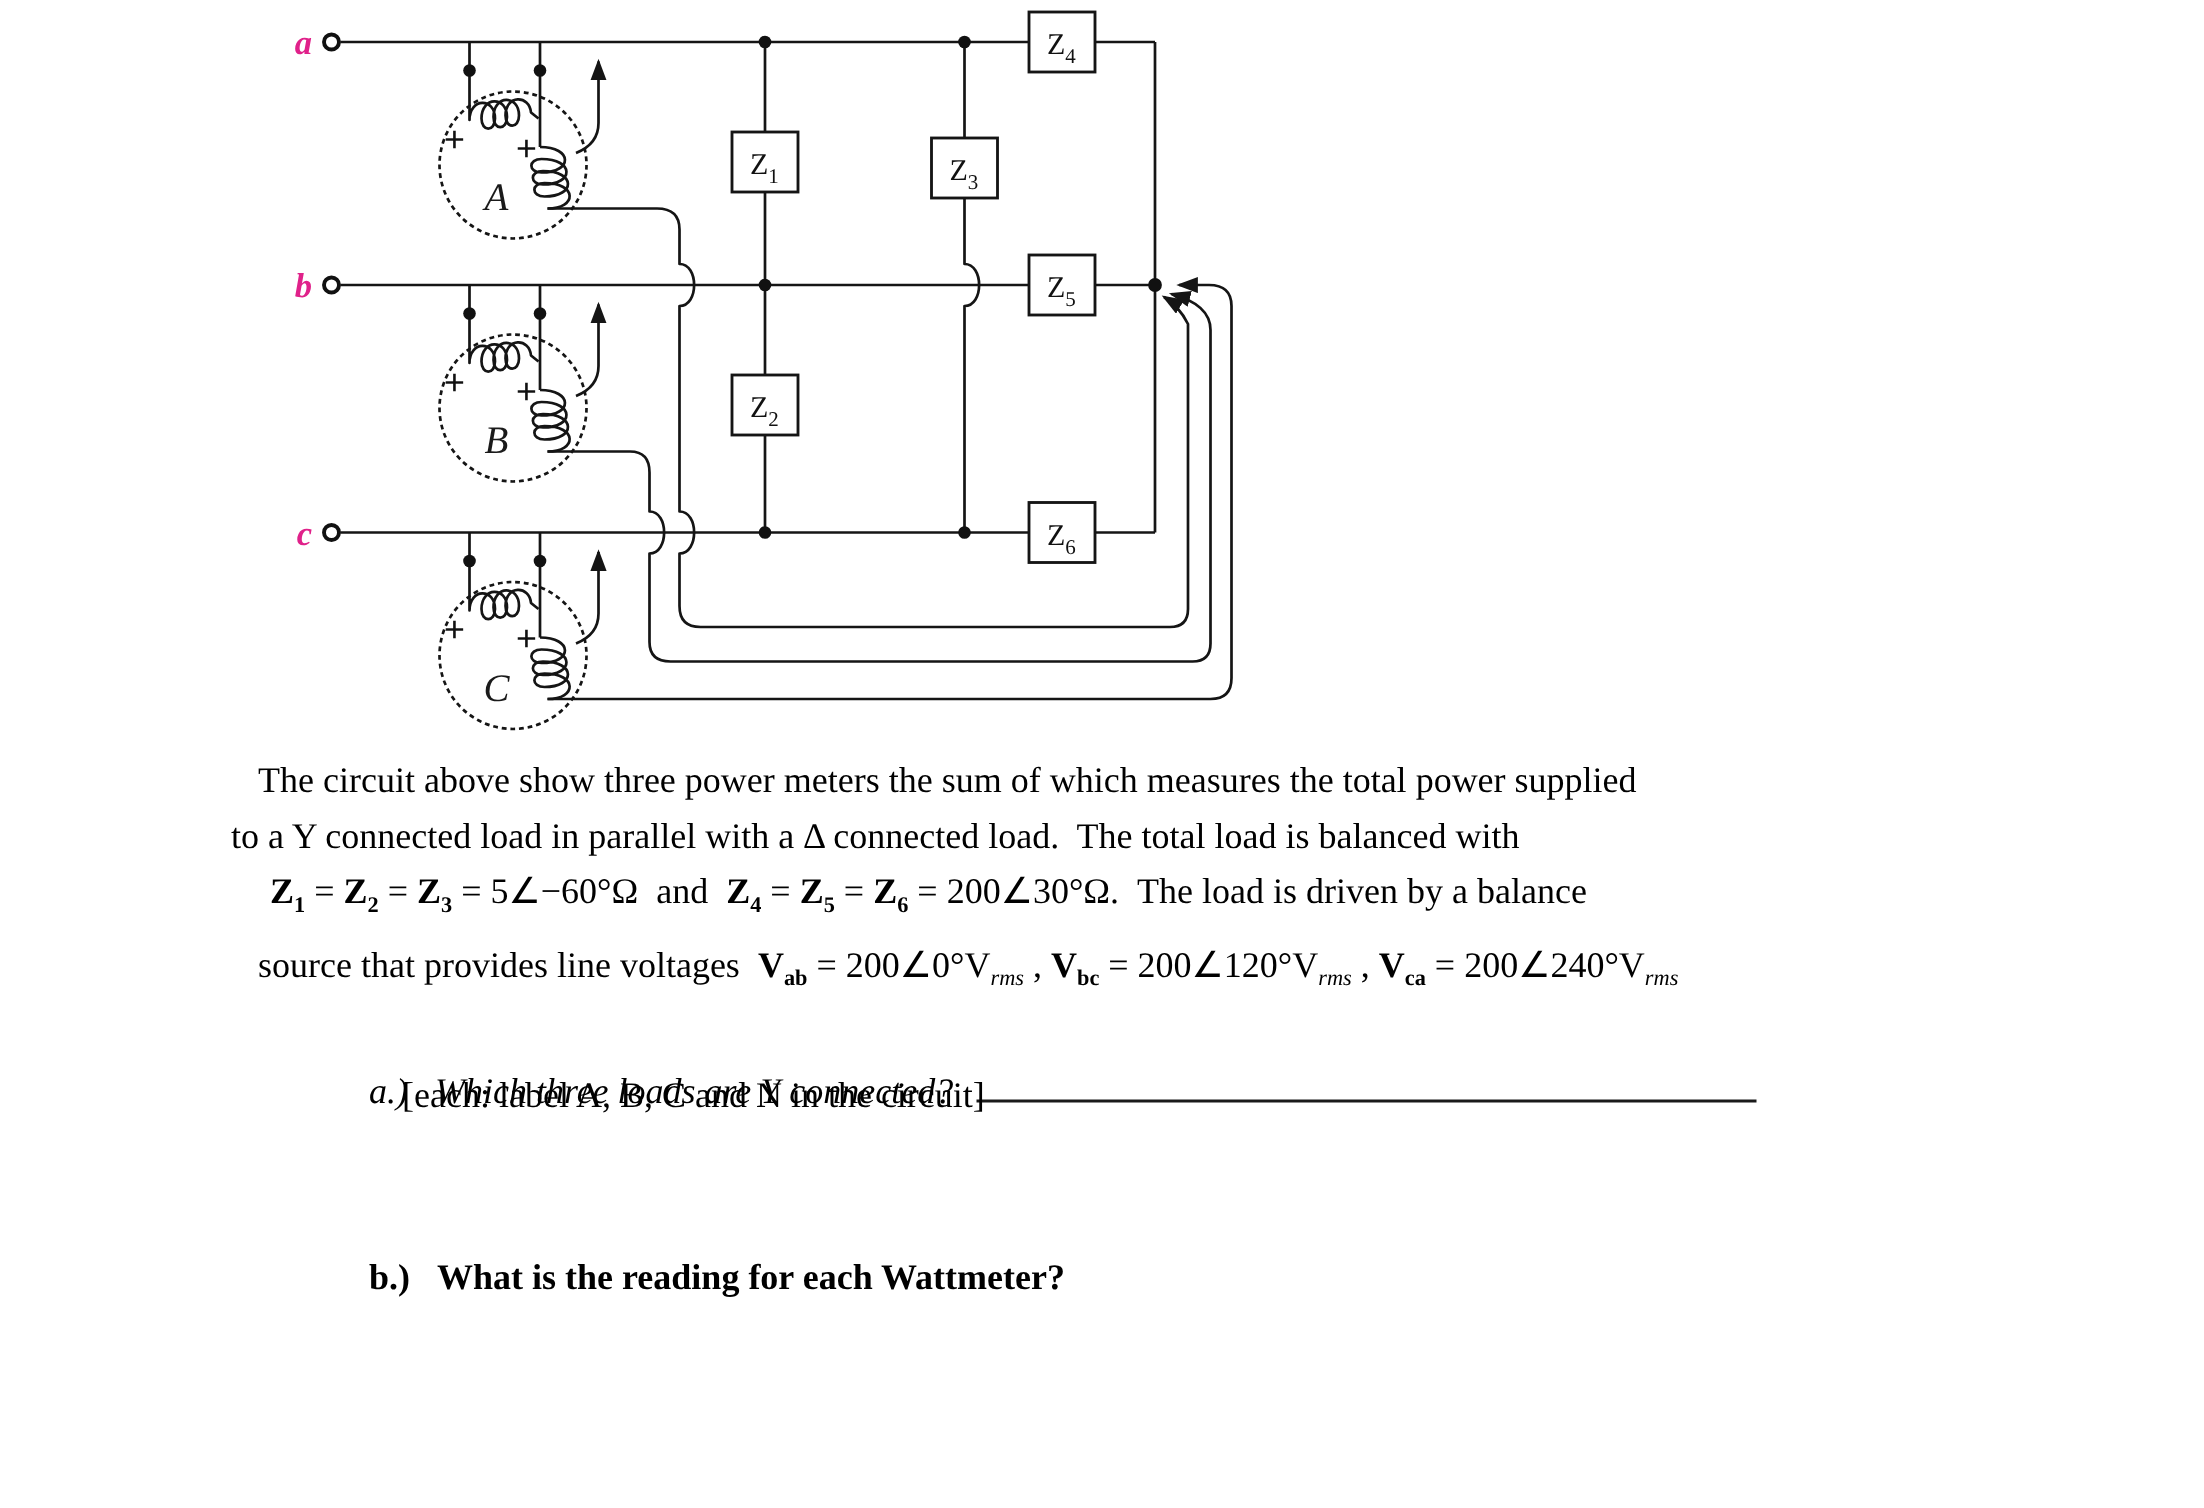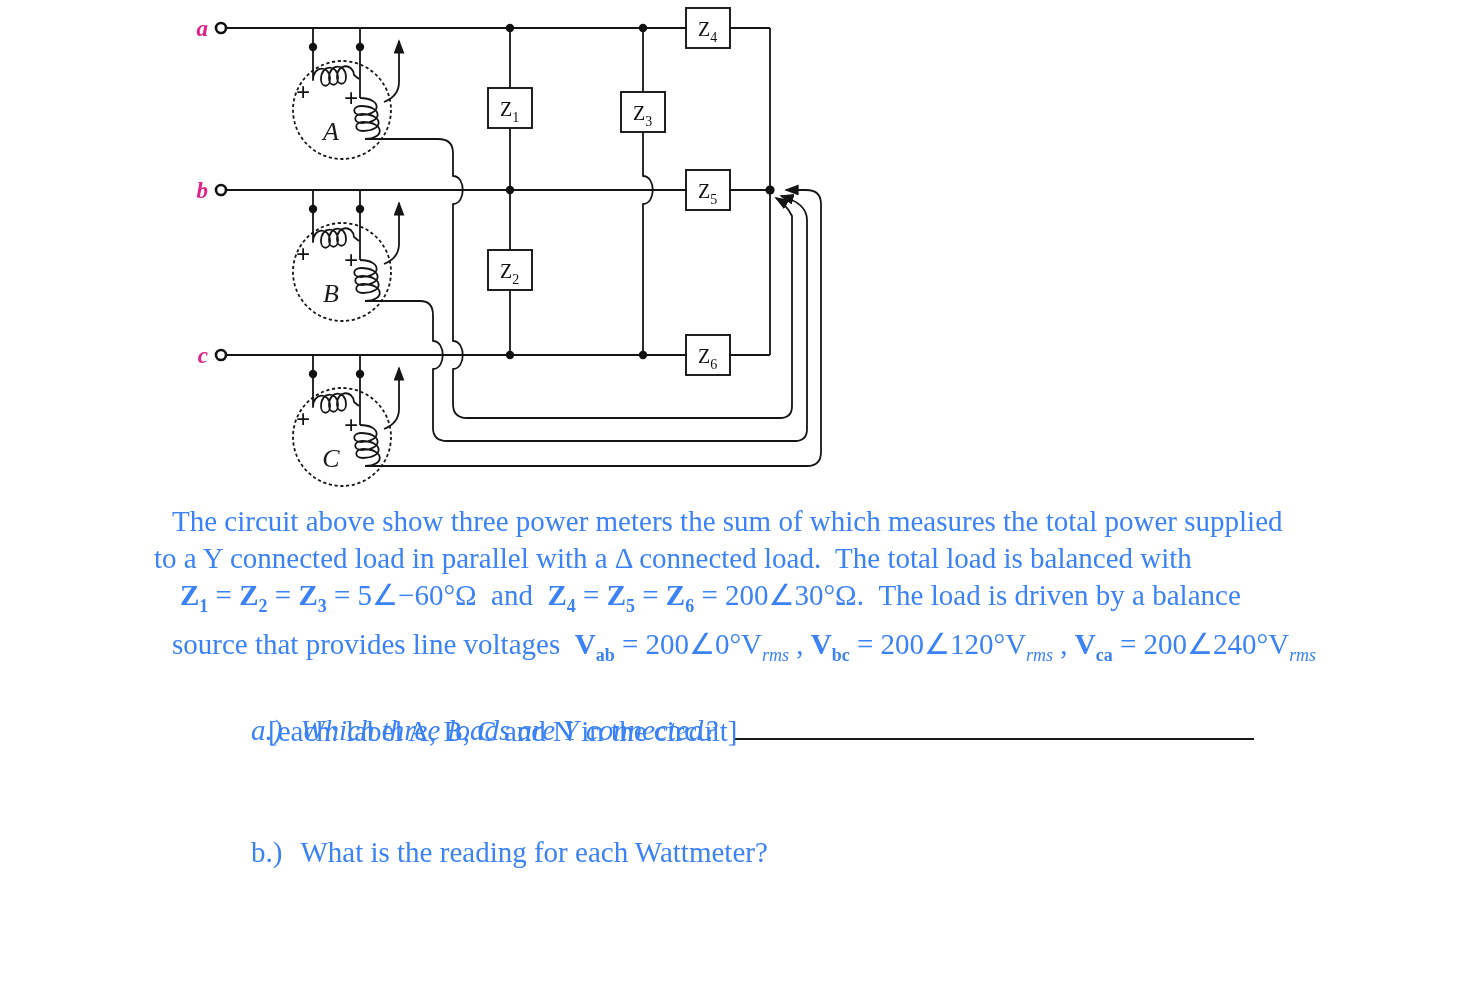--- a/index.html
+++ b/index.html
@@ -14,21 +14,21 @@
   .zbox{ fill:#ffffff; stroke:#151515; stroke-width:1.9; }
   .dot { fill:#111; stroke:none; }
   .tcirc { fill:#fff; stroke:#111; stroke-width:2.6; }
   .zl  { font:20px "Liberation Serif", serif; fill:#111; }
   .zl .sub { font-size:14px; }
   .term { font:italic bold 23px "Liberation Serif", serif; fill:var(--accent,#e0218a); }
   .plus { font:bold 25px "Liberation Serif", serif; fill:#111; }
   .wml  { font:italic 26px "Liberation Serif", serif; fill:#1a1a1a; }
   .tl {
     position:absolute; white-space:pre-wrap;
-    font-size:29px; line-height:37px; color:#3b82f6;
+    font-size:24px; line-height:37px; color:#000000;
   }
   .tl sub { font-size:0.62em; line-height:0; }
   .q-label { display:inline-block; margin-right:18px; }
   .answer-blank {
     display:inline-block; width:520px; margin-left:16px;
     border-bottom:2.5px solid #1a1a1a; height:1.0em;
     vertical-align:baseline;
   }
 </style>
 </head>
@@ -151,17 +151,17 @@
   <div class="tl" style="left:172px; top:503px;"><span>The circuit above show three power meters the sum of which measures the total power supplied</span></div>
   <div class="tl" style="left:154px; top:540px;"><span>to a Y connected load in parallel with a Δ connected load.  The total load is balanced with</span></div>
   <div class="tl" style="left:180px; top:577px;"><span style="font-weight: bold;">Z</span><sub style="font-weight: bold;">1</sub><span> = </span><span style="font-weight: bold;">Z</span><sub style="font-weight: bold;">2</sub><span> = </span><span style="font-weight: bold;">Z</span><sub style="font-weight: bold;">3</sub><span> = 5∠−60°Ω  and  </span><span style="font-weight: bold;">Z</span><sub style="font-weight: bold;">4</sub><span> = </span><span style="font-weight: bold;">Z</span><sub style="font-weight: bold;">5</sub><span> = </span><span style="font-weight: bold;">Z</span><sub style="font-weight: bold;">6</sub><span> = 200∠30°Ω.  The load is driven by a balance</span></div>
   <div class="tl" style="left:172px; top:626px;"><span>source that provides line voltages  </span><span style="font-weight: bold;">V</span><sub style="font-weight: bold;">ab</sub><span> = 200∠0°</span><span>V</span><sub style="font-style: italic;">rms</sub><span> , </span><span style="font-weight: bold;">V</span><sub style="font-weight: bold;">bc</sub><span> = 200∠120°</span><span>V</span><sub style="font-style: italic;">rms</sub><span> , </span><span style="font-weight: bold;">V</span><sub style="font-weight: bold;">ca</sub><span> = 200∠240°</span><span>V</span><sub style="font-style: italic;">rms</sub></div>
 
   <div class="tl" style="left:222px; top:672px;font-style:italic;">
     <span class="q-label">a.)</span><span>Which three loads are Y connected?</span><span class="answer-blank"></span>
   </div>
   <div class="tl" style="left:268px; top:713px;">[each: label A, B, C and N in the circuit]</div>
 
-  <div class="tl" style="left:222px; top:797px;">
+  <div class="tl" style="left:222px; top:797px;font-weight:bold;">
     <span class="q-label">b.)</span><span>What is the reading for each Wattmeter?</span>
   </div>
 
 </div>
 
 </body></html>

